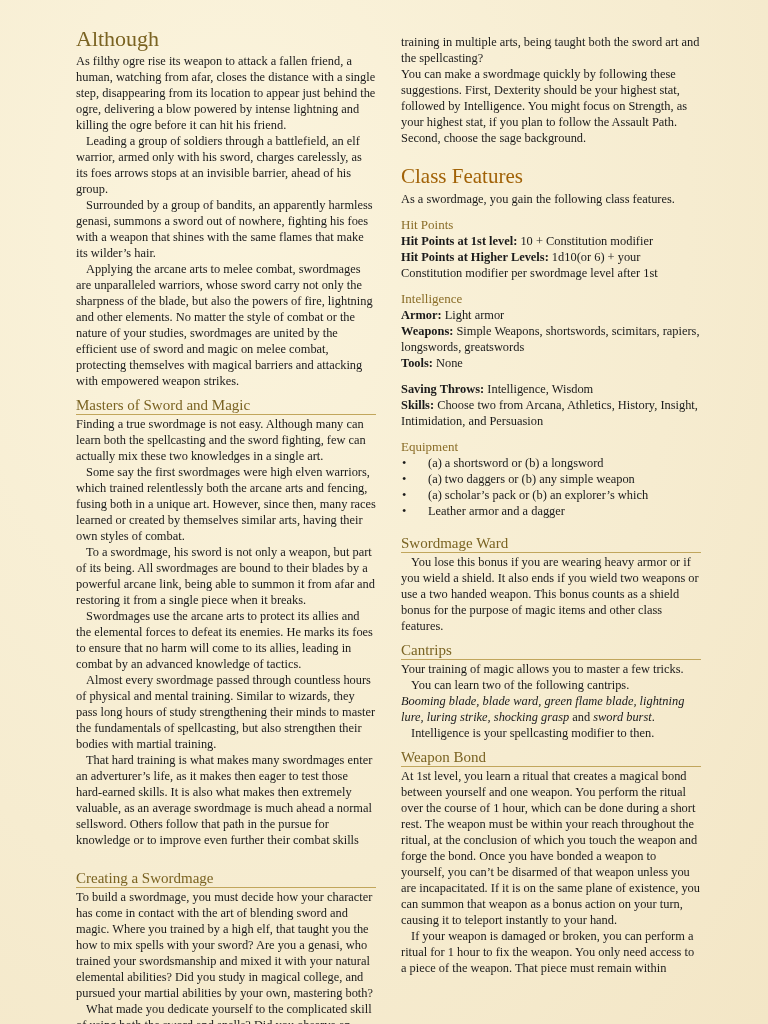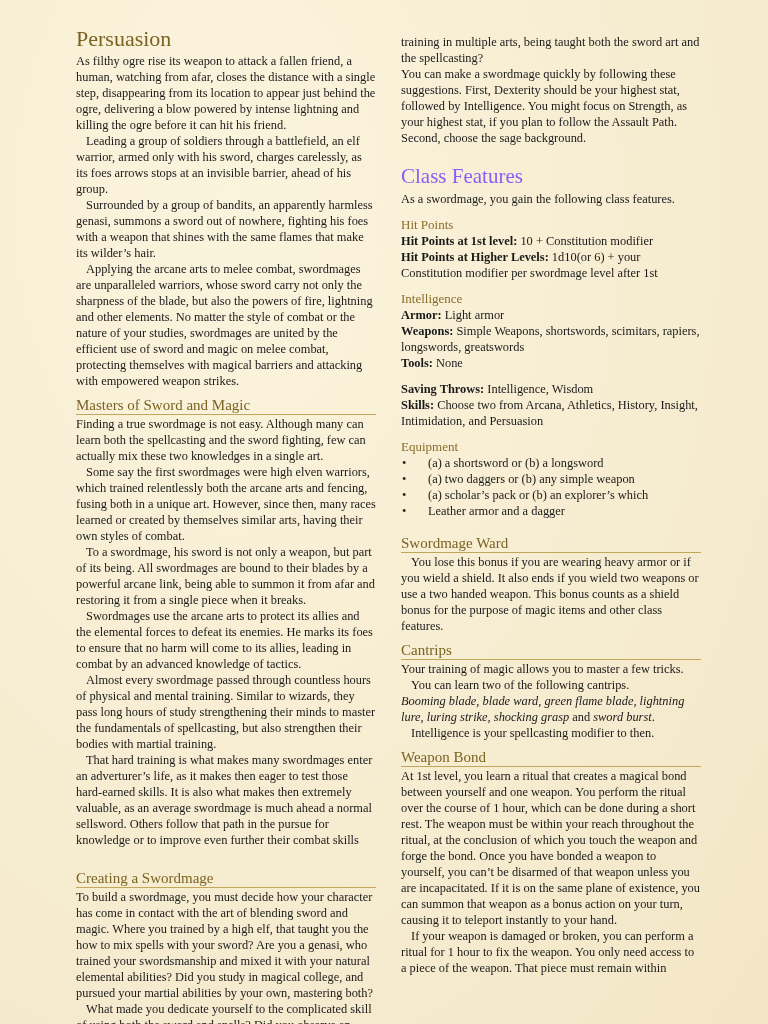--- a/index.html
+++ b/index.html
@@ -10,36 +10,36 @@
     font-family: "Liberation Serif", "DejaVu Serif", serif;
     color: #1a1a1a;
   }
   .page { position: relative; width: 768px; height: 1024px; }
   .col { position: absolute; top: 0; font-size: 12.4px; line-height: 16px; }
   .col.left { left: 76px; width: 300px; }
   .col.right { left: 401px; width: 300px; }
   p { margin: 0; }
   p.ind { text-indent: 10px; }
   .title { color: #7a6322; font-size: 22px; line-height: 24px; margin-top: 27px; margin-bottom: 2px; font-weight: normal; }
-  .chapter { color: #8b5cf6; font-size: 21px; line-height: 24px; margin-top: 18px; margin-bottom: 3px; font-weight: normal; }
+  .chapter { color: #a16207; font-size: 21px; line-height: 24px; margin-top: 18px; margin-bottom: 3px; font-weight: normal; }
   .h2 { color: #7a6322; font-size: 15px; line-height: 16px; margin: 8px 0 1px 0; padding-bottom: 1px; border-bottom: 1.6px solid #c1a65c; font-weight: normal; }
   .h3 { color: #8a6d28; font-size: 13px; line-height: 16px; margin: 10px 0 0 0; font-weight: normal; }
   .gap { height: 10px; }
   b { font-weight: bold; }
   ul { list-style: none; margin: 0; padding: 0; }
   ul li { position: relative; padding-left: 27px; }
   ul li::before { content: "\2022"; position: absolute; left: 1px; }
 </style>
 </head>
 <body>
 
 <div class="page">
 
   <div class="col left">
-    <h1 class="title">Persuasion</h1>
+    <h1 class="title">Although</h1>
     <p>As filthy ogre rise its weapon to attack a fallen friend, a human, watching from afar, closes the distance with a single step, disappearing from its location to appear just behind the ogre, delivering a blow powered by intense lightning and killing the ogre before it can hit his friend.</p>
     <p class="ind">Leading a group of soldiers through a battlefield, an elf warrior, armed only with his sword, charges carelessly, as its foes arrows stops at an invisible barrier, ahead of his group.</p>
     <p class="ind">Surrounded by a group of bandits, an apparently harmless genasi, summons a sword out of nowhere, fighting his foes with a weapon that shines with the same flames that make its wilder’s hair.</p>
     <p class="ind">Applying the arcane arts to melee combat, swordmages are unparalleled warriors, whose sword carry not only the sharpness of the blade, but also the powers of fire, lightning and other elements. No matter the style of combat or the nature of your studies, swordmages are united by the efficient use of sword and magic on melee combat, protecting themselves with magical barriers and attacking with empowered weapon strikes.</p>
 
     <h2 class="h2">Masters of Sword and Magic</h2>
     <p>Finding a true swordmage is not easy. Although many can learn both the spellcasting and the sword fighting, few can actually mix these two knowledges in a single art.</p>
     <p class="ind">Some say the first swordmages were high elven warriors, which trained relentlessly both the arcane arts and fencing, fusing both in a unique art. However, since then, many races learned or created by themselves similar arts, having their own styles of combat.</p>
     <p class="ind">To a swordmage, his sword is not only a weapon, but part of its being. All swordmages are bound to their blades by a powerful arcane link, being able to summon it from afar and restoring it from a single piece when it breaks.</p>
     <p class="ind">Swordmages use the arcane arts to protect its allies and the elemental forces to defeat its enemies. He marks its foes to ensure that no harm will come to its allies, leading in combat by an advanced knowledge of tactics.</p>

